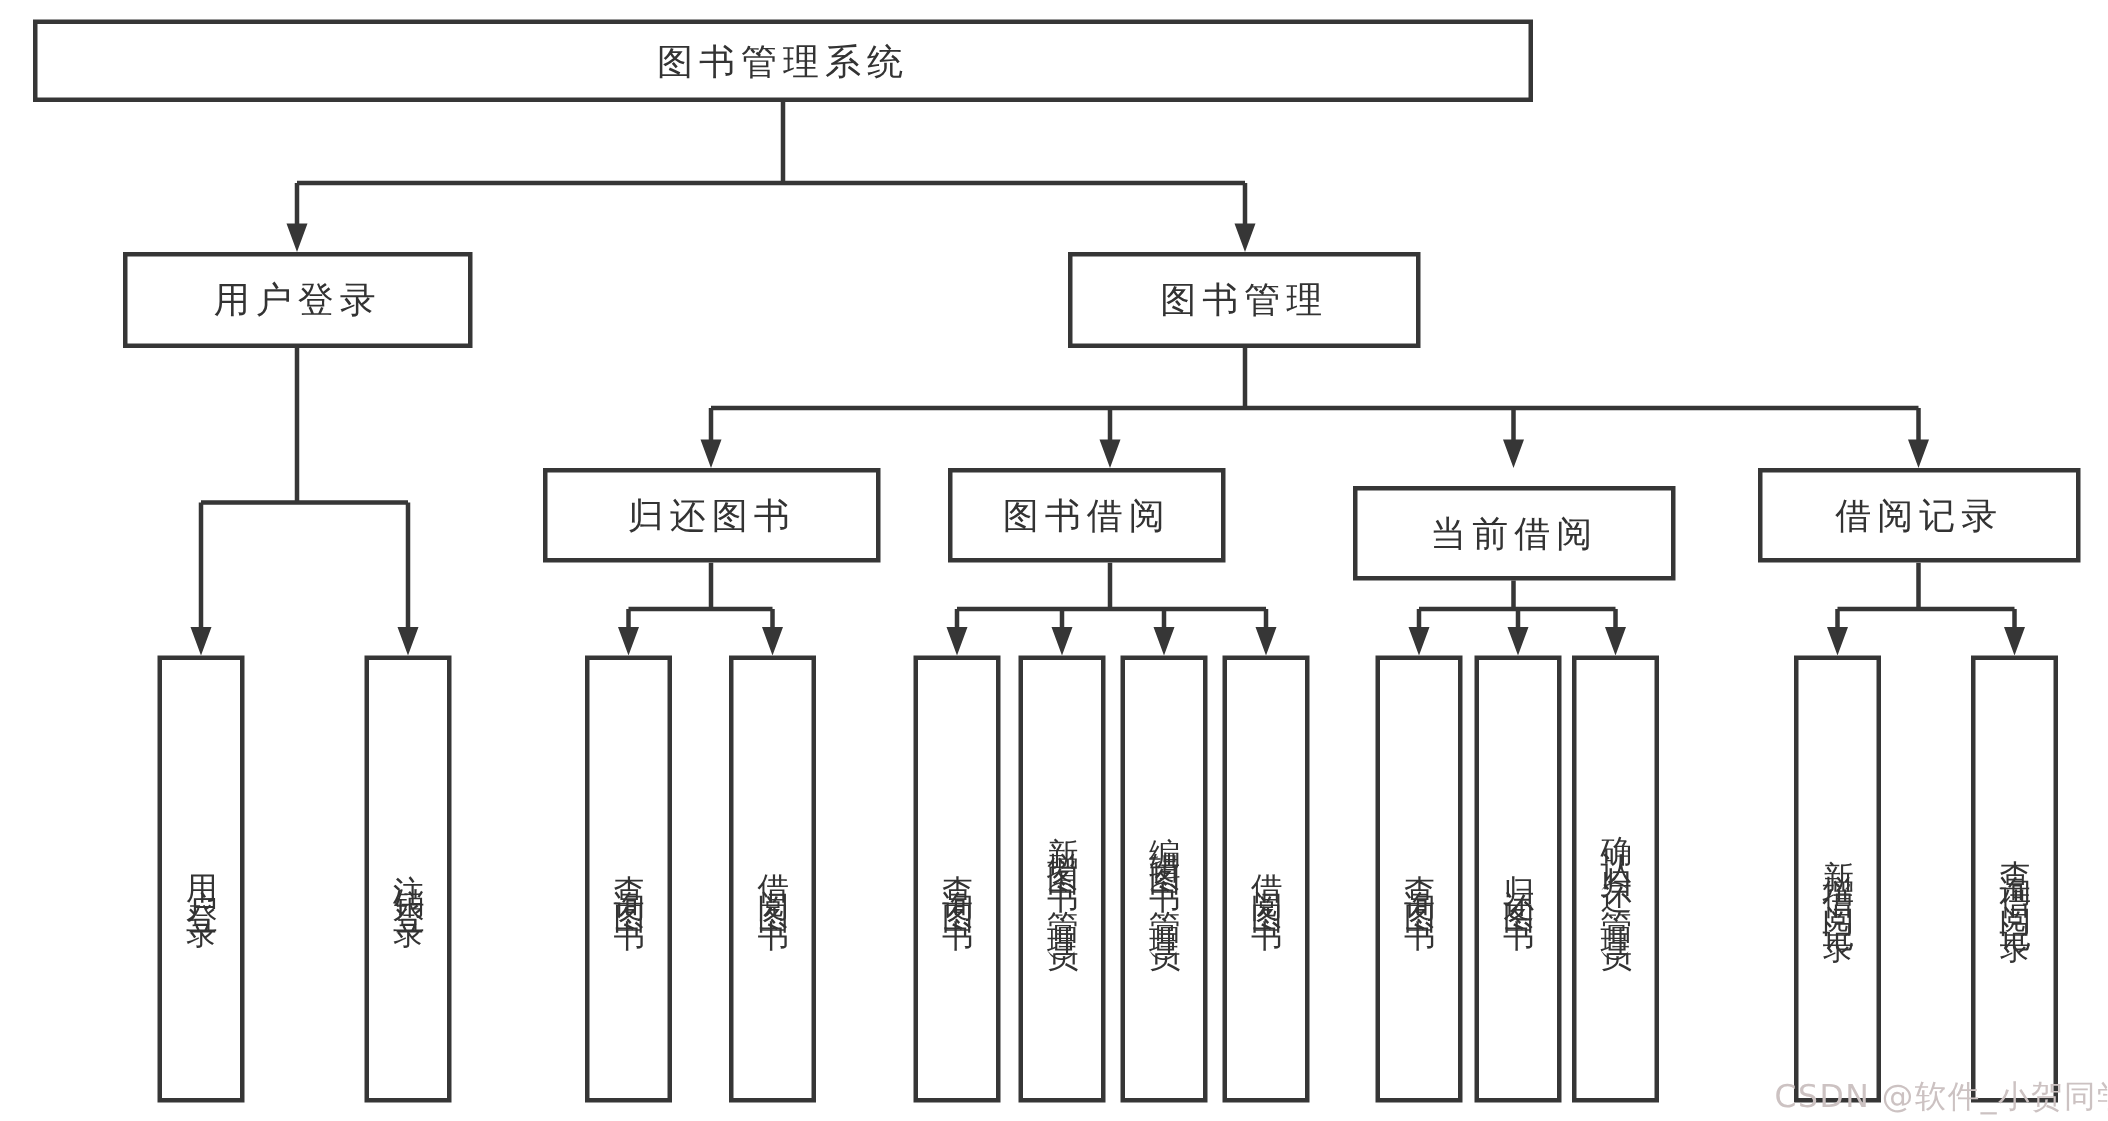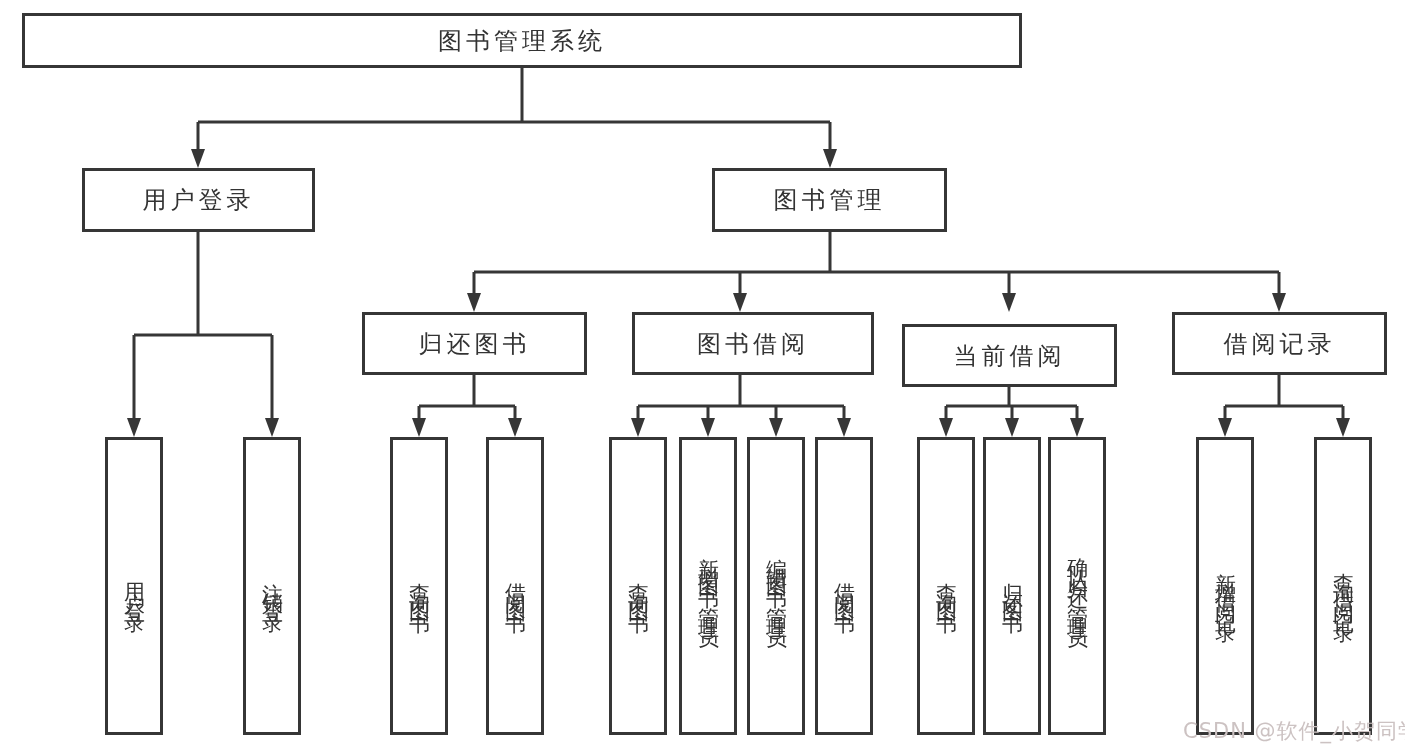--- a/index.html
+++ b/index.html
@@ -80,21 +80,21 @@
   <div class="node" style="left:82px;top:168px;width:233px;height:64px">
     <span class="label">用户登录</span>
   </div>
   <div class="node" style="left:712px;top:168px;width:235px;height:64px">
     <span class="label">图书管理</span>
   </div>
 
   <div class="node" style="left:362px;top:312px;width:225px;height:63px">
     <span class="label">归还图书</span>
   </div>
-  <div class="node" style="left:632px;top:312px;width:242px;height:63px">
+  <div class="node" style="left:632px;top:312px;width:185px;height:63px">
     <span class="label">图书借阅</span>
   </div>
   <div class="node" style="left:902px;top:324px;width:215px;height:63px">
     <span class="label">当前借阅</span>
   </div>
   <div class="node" style="left:1172px;top:312px;width:215px;height:63px">
     <span class="label">借阅记录</span>
   </div>
 
   <div class="node v" style="left:105px;top:437px;width:58px;height:298px">

